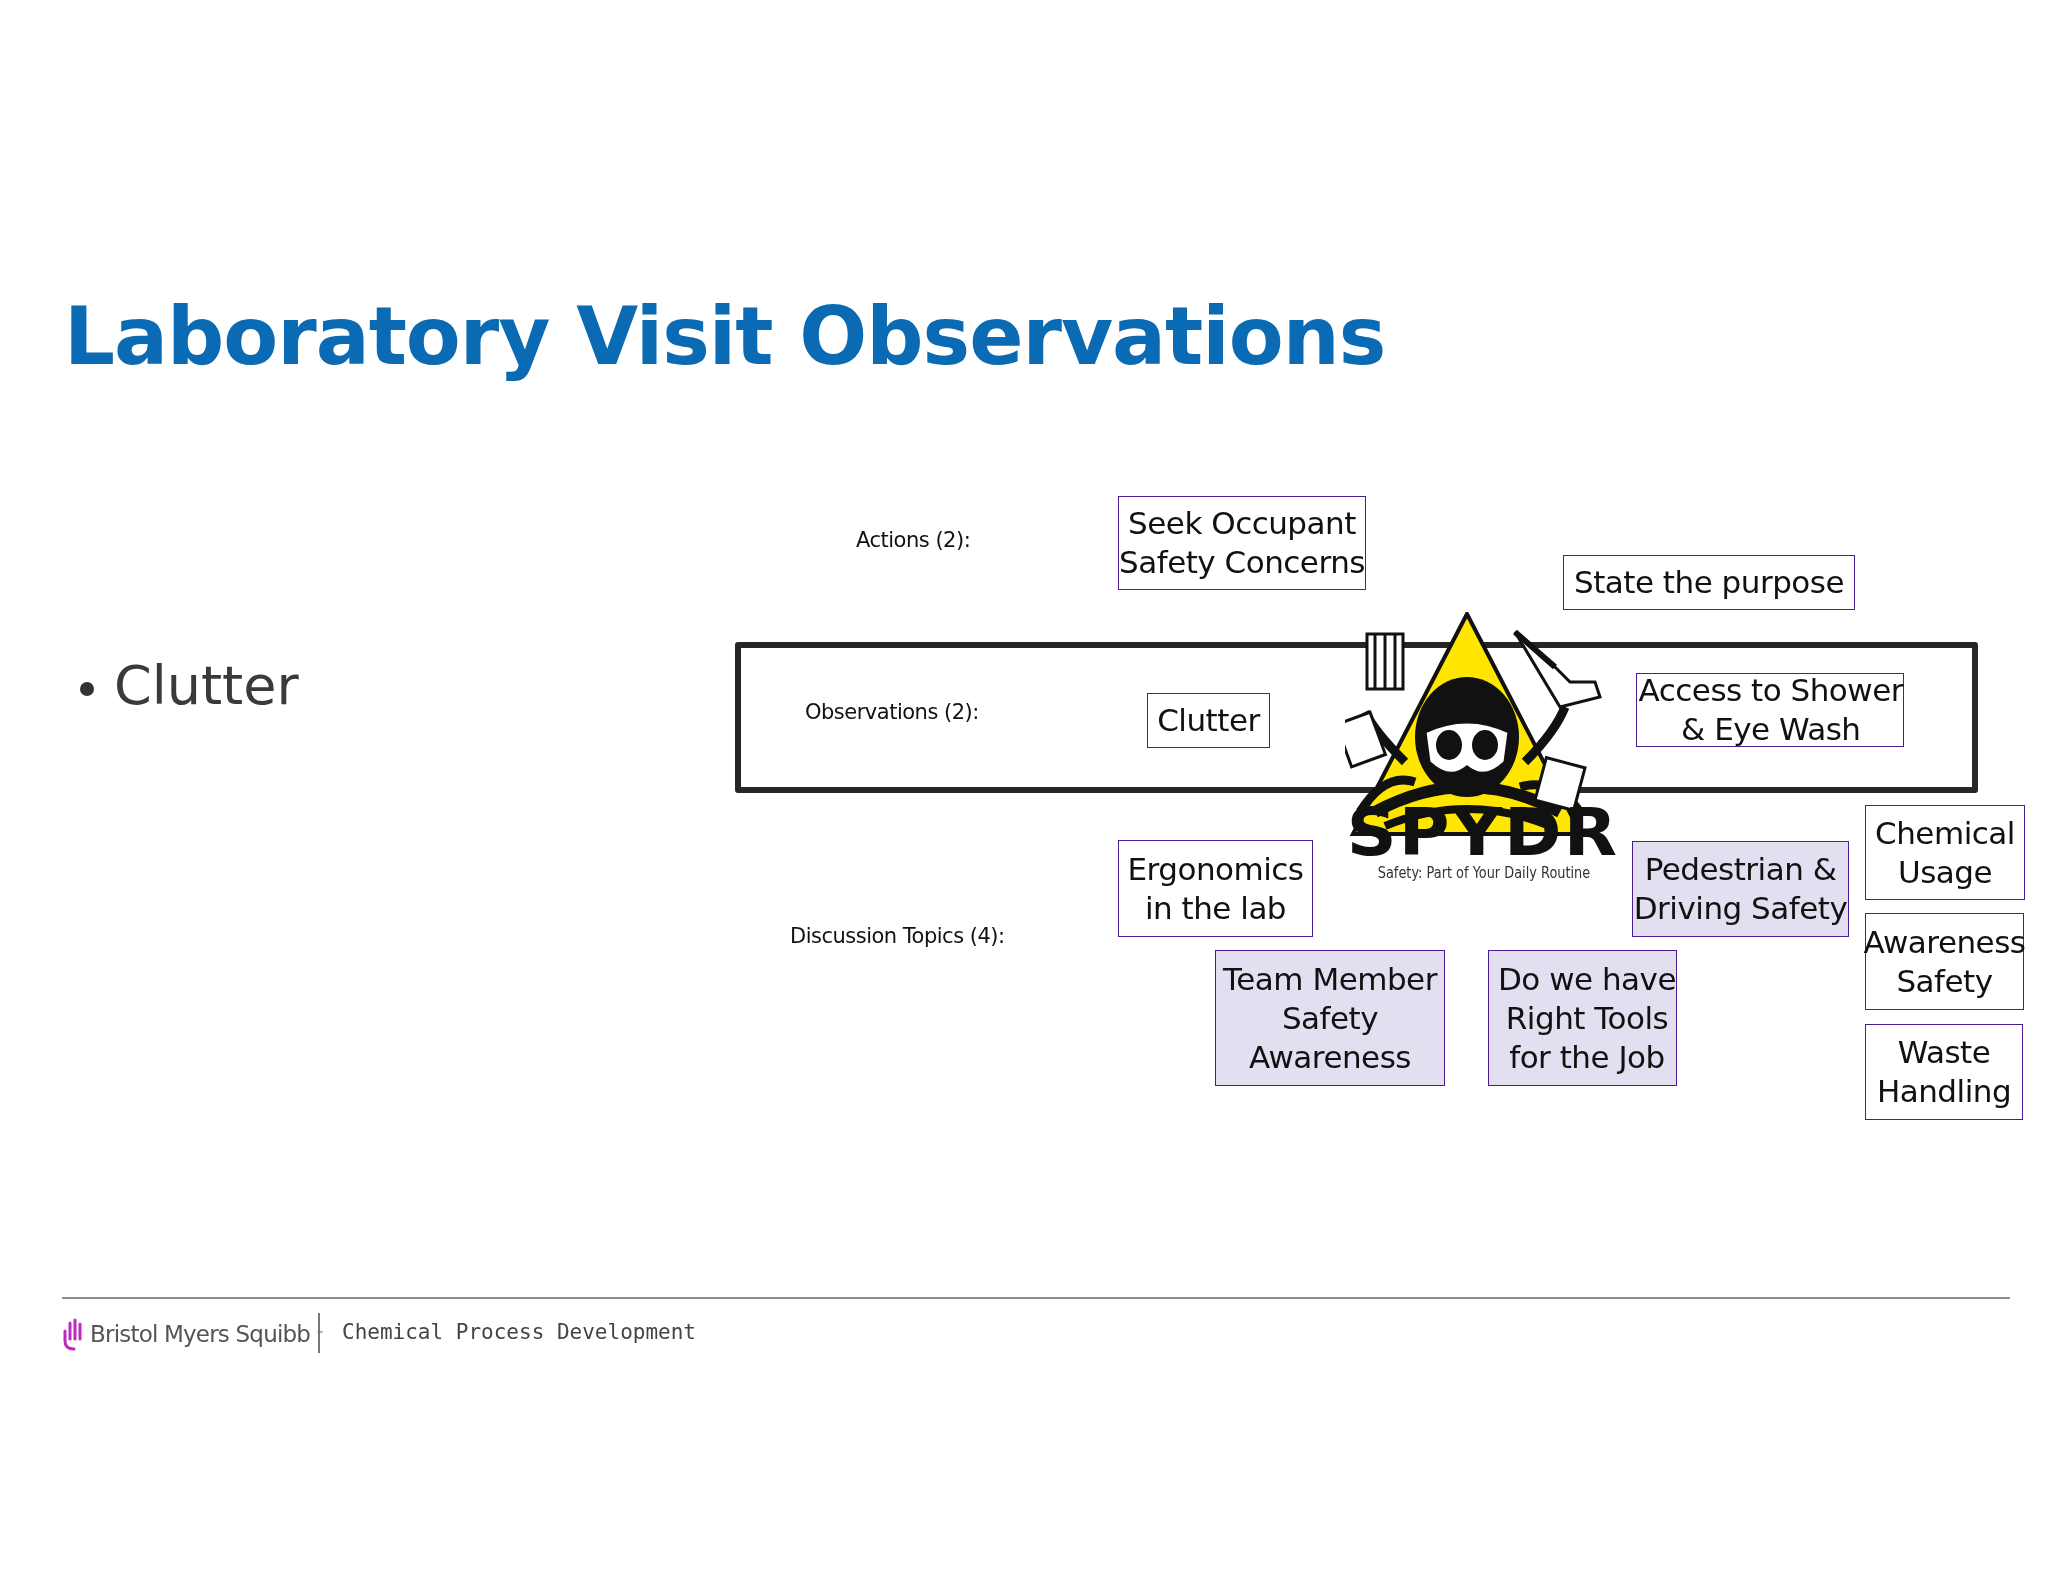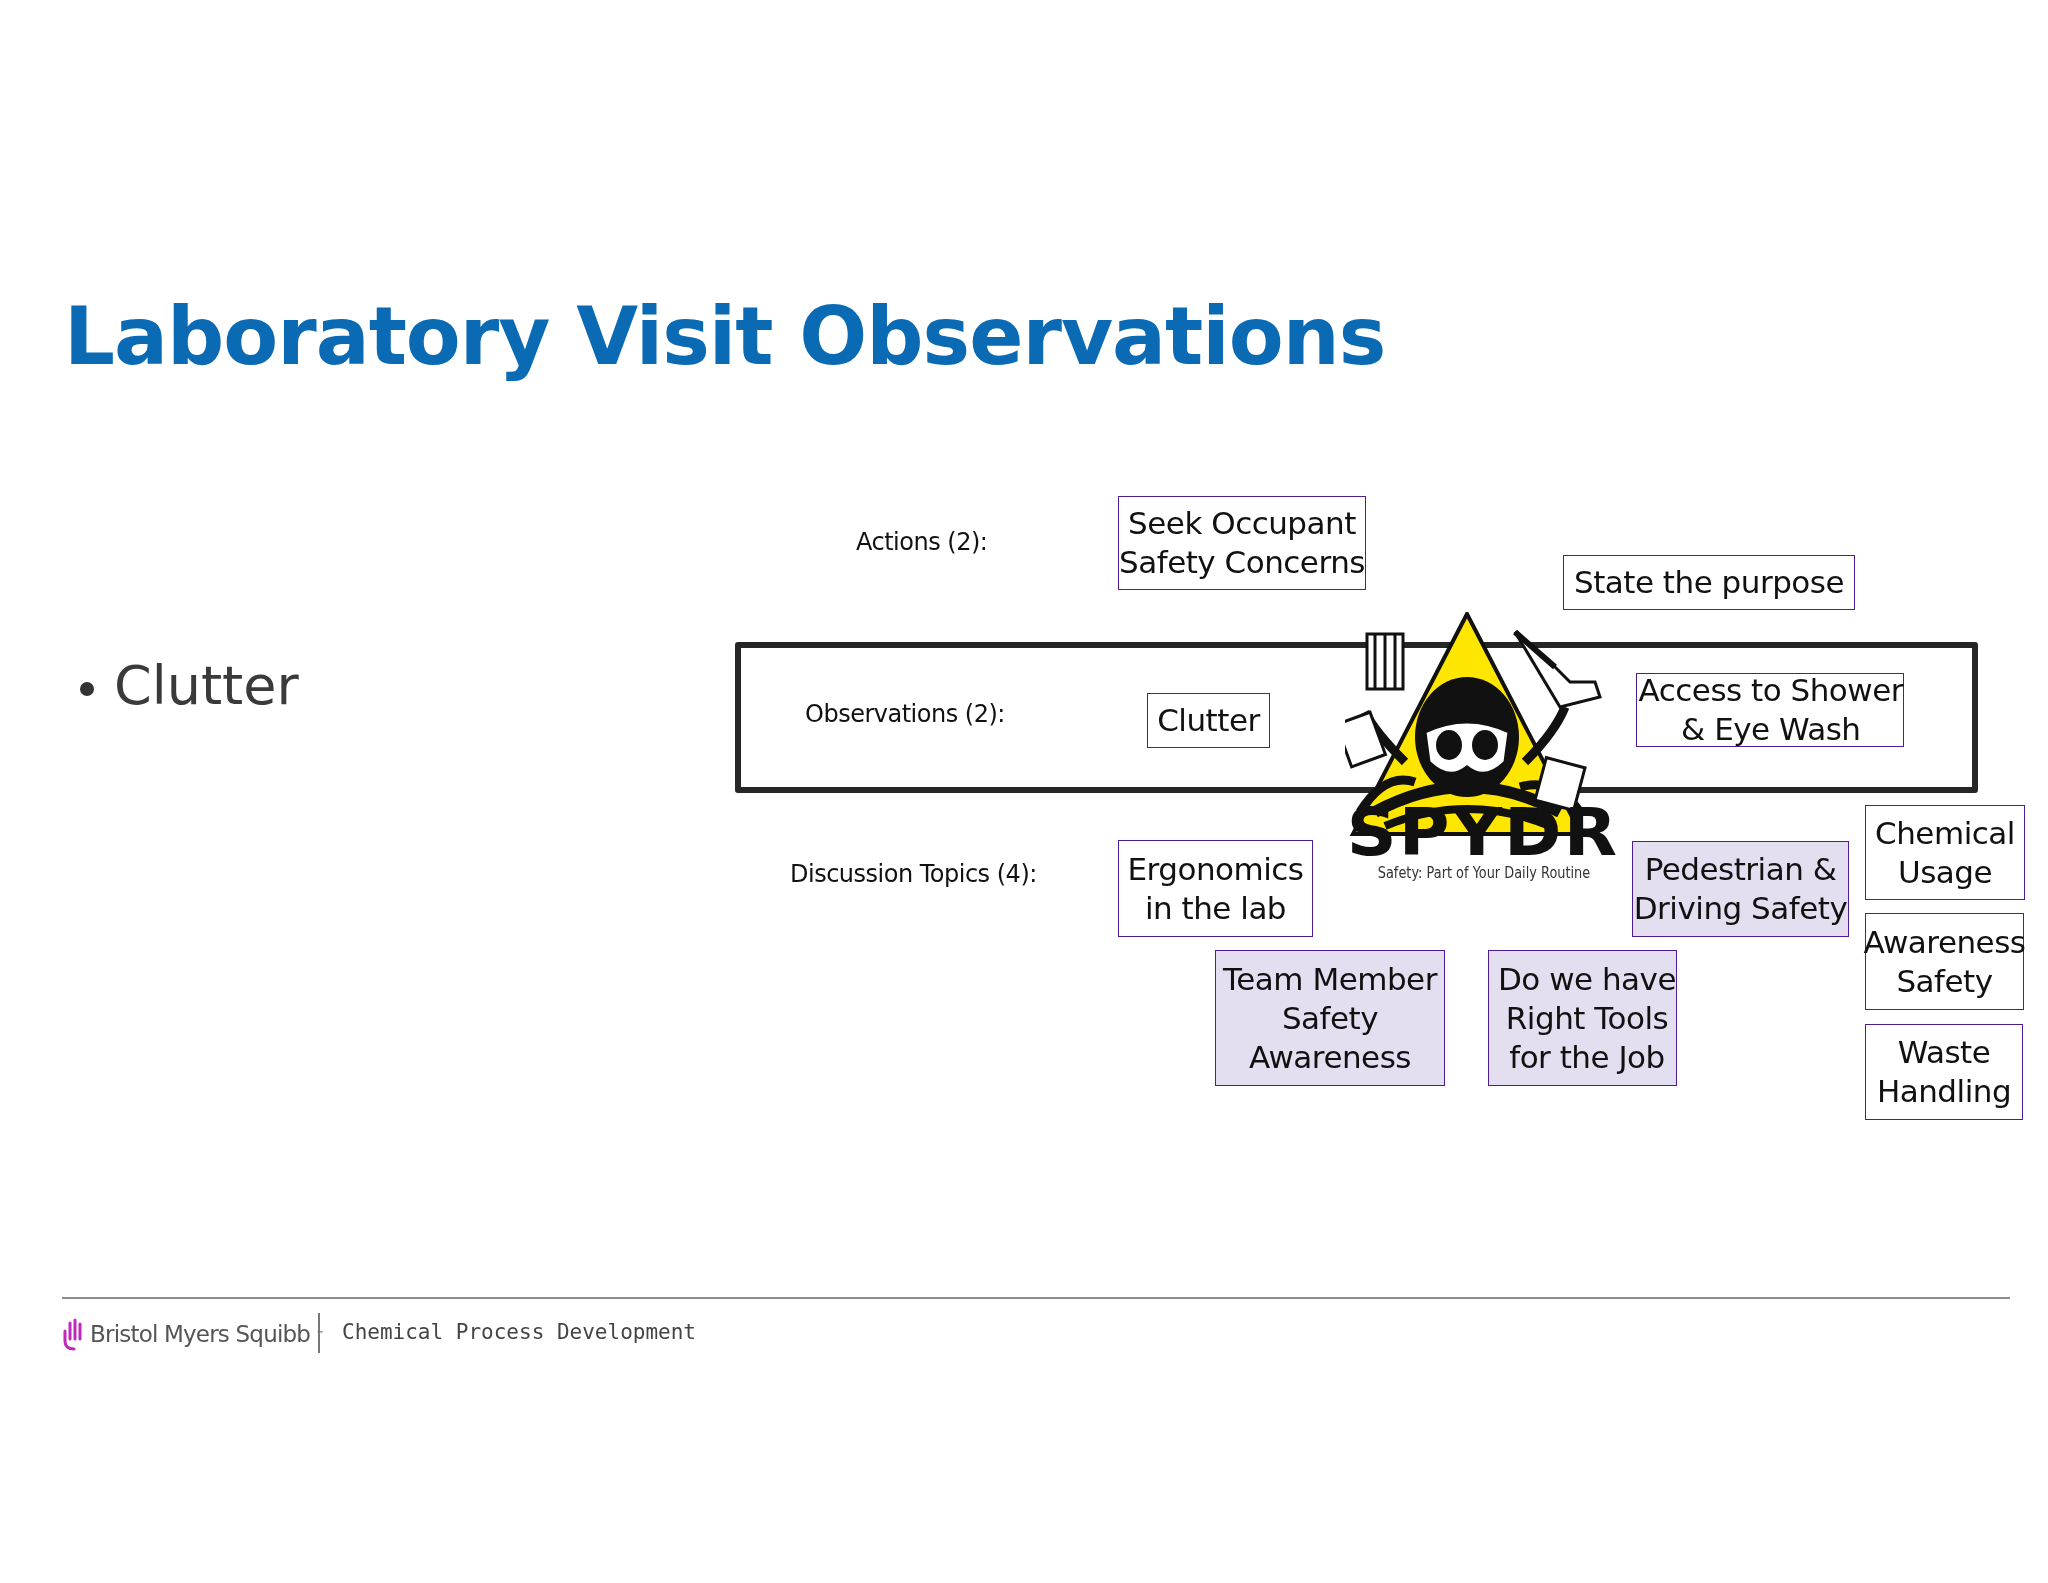--- a/index.html
+++ b/index.html
@@ -3,21 +3,21 @@
 <meta charset="utf-8">
 <style>
   html, body { margin:0; padding:0; background:#ffffff; }
   body { width:2048px; height:1583px; position:relative; overflow:hidden; font-family:"DejaVu Sans", sans-serif; color:#111; }
   .abs { position:absolute; }
   .title { left:64px; top:290px; font-family:"DejaVu Sans", sans-serif; font-weight:bold; font-size:80px; color:#0a6ab3; letter-spacing:-1px; white-space:nowrap; }
   .bullets { left:78px; top:538px; width:560px; font-family:"DejaVu Sans", sans-serif; color:#3a3a3a; font-size:54px; line-height:64px; }
   .bullet { position:relative; padding-left:36px; margin:0; }
   .bullet .dot { position:absolute; left:2px; top:28px; width:14px; height:14px; border-radius:50%; background:#333; }
   .bullet.b2 { margin-top:116px; }
-  .lbl { font-family:"DejaVu Sans", sans-serif; font-size:24px; color:#111; white-space:nowrap; letter-spacing:-0.5px; }
+  .lbl { font-family:"DejaVu Sans", sans-serif; font-size:21px; color:#111; white-space:nowrap; letter-spacing:-0.5px; }
   .box { position:absolute; box-sizing:border-box; border:1px solid #4c1d95; background:#ffffff; font-family:"DejaVu Sans", sans-serif; font-size:31px; line-height:39px; color:#111; text-align:center; display:flex; align-items:center; justify-content:center; letter-spacing:-0.5px; }
   .box.lav { background:#e4dff0; }
   .box span { display:block; white-space:pre-line; }
   .frame { position:absolute; left:735px; top:642px; width:1243px; height:151px; box-sizing:border-box; border:6px solid #262626; border-radius:3px; }
   .logo { position:absolute; left:1345px; top:612px; width:275px; height:280px; }
   .logo-text { position:absolute; left:1352px; top:800px; width:262px; text-align:center; font-family:"DejaVu Sans", sans-serif; font-weight:bold; font-size:66px; letter-spacing:2px; color:#111; line-height:66px; transform:scaleX(1.05); }
   .logo-sub { position:absolute; left:1350px; top:864px; width:268px; text-align:center; font-family:"DejaVu Sans", sans-serif; font-size:15px; color:#333; transform:scaleX(0.86); white-space:nowrap; }
   .footer-line { position:absolute; left:62px; top:1297px; width:1948px; height:2px; background:#8c8c8c; }
   .brand { position:absolute; left:62px; top:1317px; display:flex; align-items:center; gap:6px; font-family:"DejaVu Sans", sans-serif; font-size:23px; color:#555; white-space:nowrap; letter-spacing:-0.8px; }
   .brand sup { font-size:8px; vertical-align:top; }
@@ -68,21 +68,21 @@
 
 <div class="abs lbl" style="left:805px; top:700px;">Observations (2):</div>
 <div class="box" style="left:1147px; top:693px; width:123px; height:55px;">
     <span>Clutter</span>
   </div>
 <div class="box" style="left:1636px; top:673px; width:268px; height:74px;justify-content:flex-end;">
     <span>Access to Shower
 &amp; Eye Wash</span>
   </div>
 
-<div class="abs lbl" style="left:790px; top:860px;text-align:center;">Discussion Topics (4):</div>
+<div class="abs lbl" style="left:790px; top:924px;text-align:center;">Discussion Topics (4):</div>
 <div class="box" style="left:1118px; top:840px; width:195px; height:97px;">
     <span>Ergonomics
 in the lab</span>
   </div>
 <div class="box lav" style="left:1632px; top:841px; width:217px; height:96px;">
     <span>Pedestrian &amp;
 Driving Safety</span>
   </div>
 <div class="box lav" style="left:1215px; top:950px; width:230px; height:136px;">
     <span>Team Member

